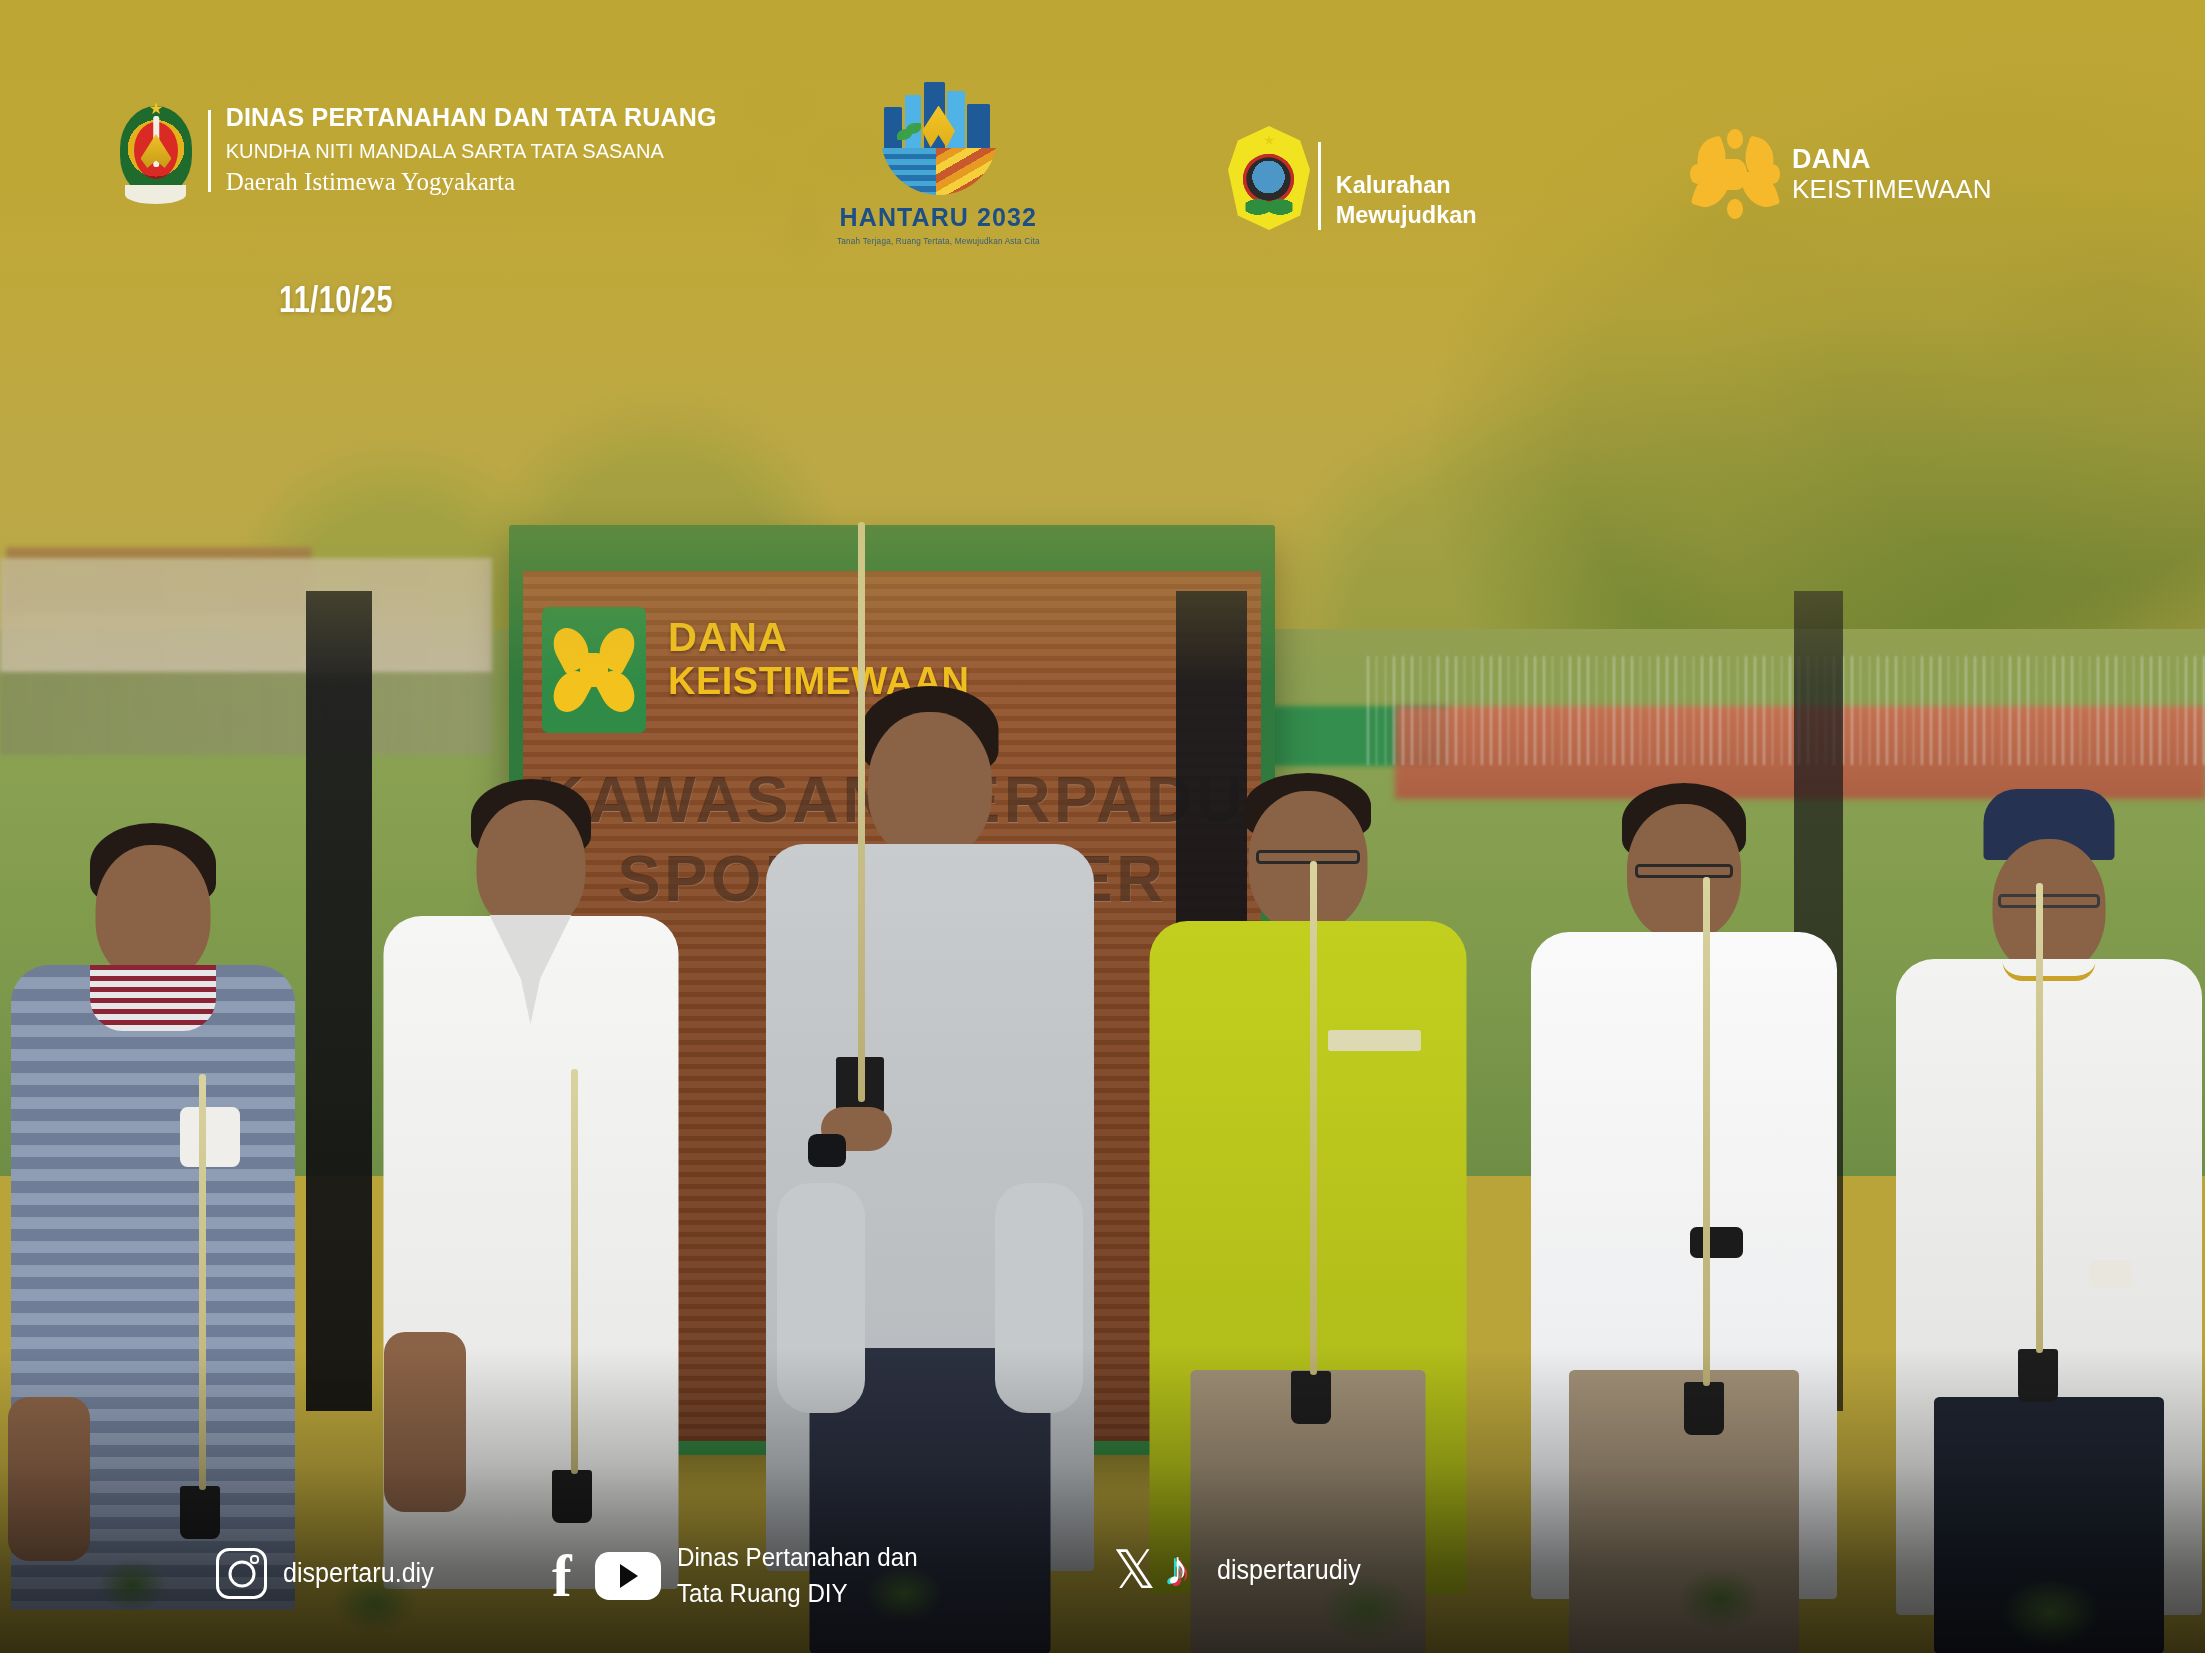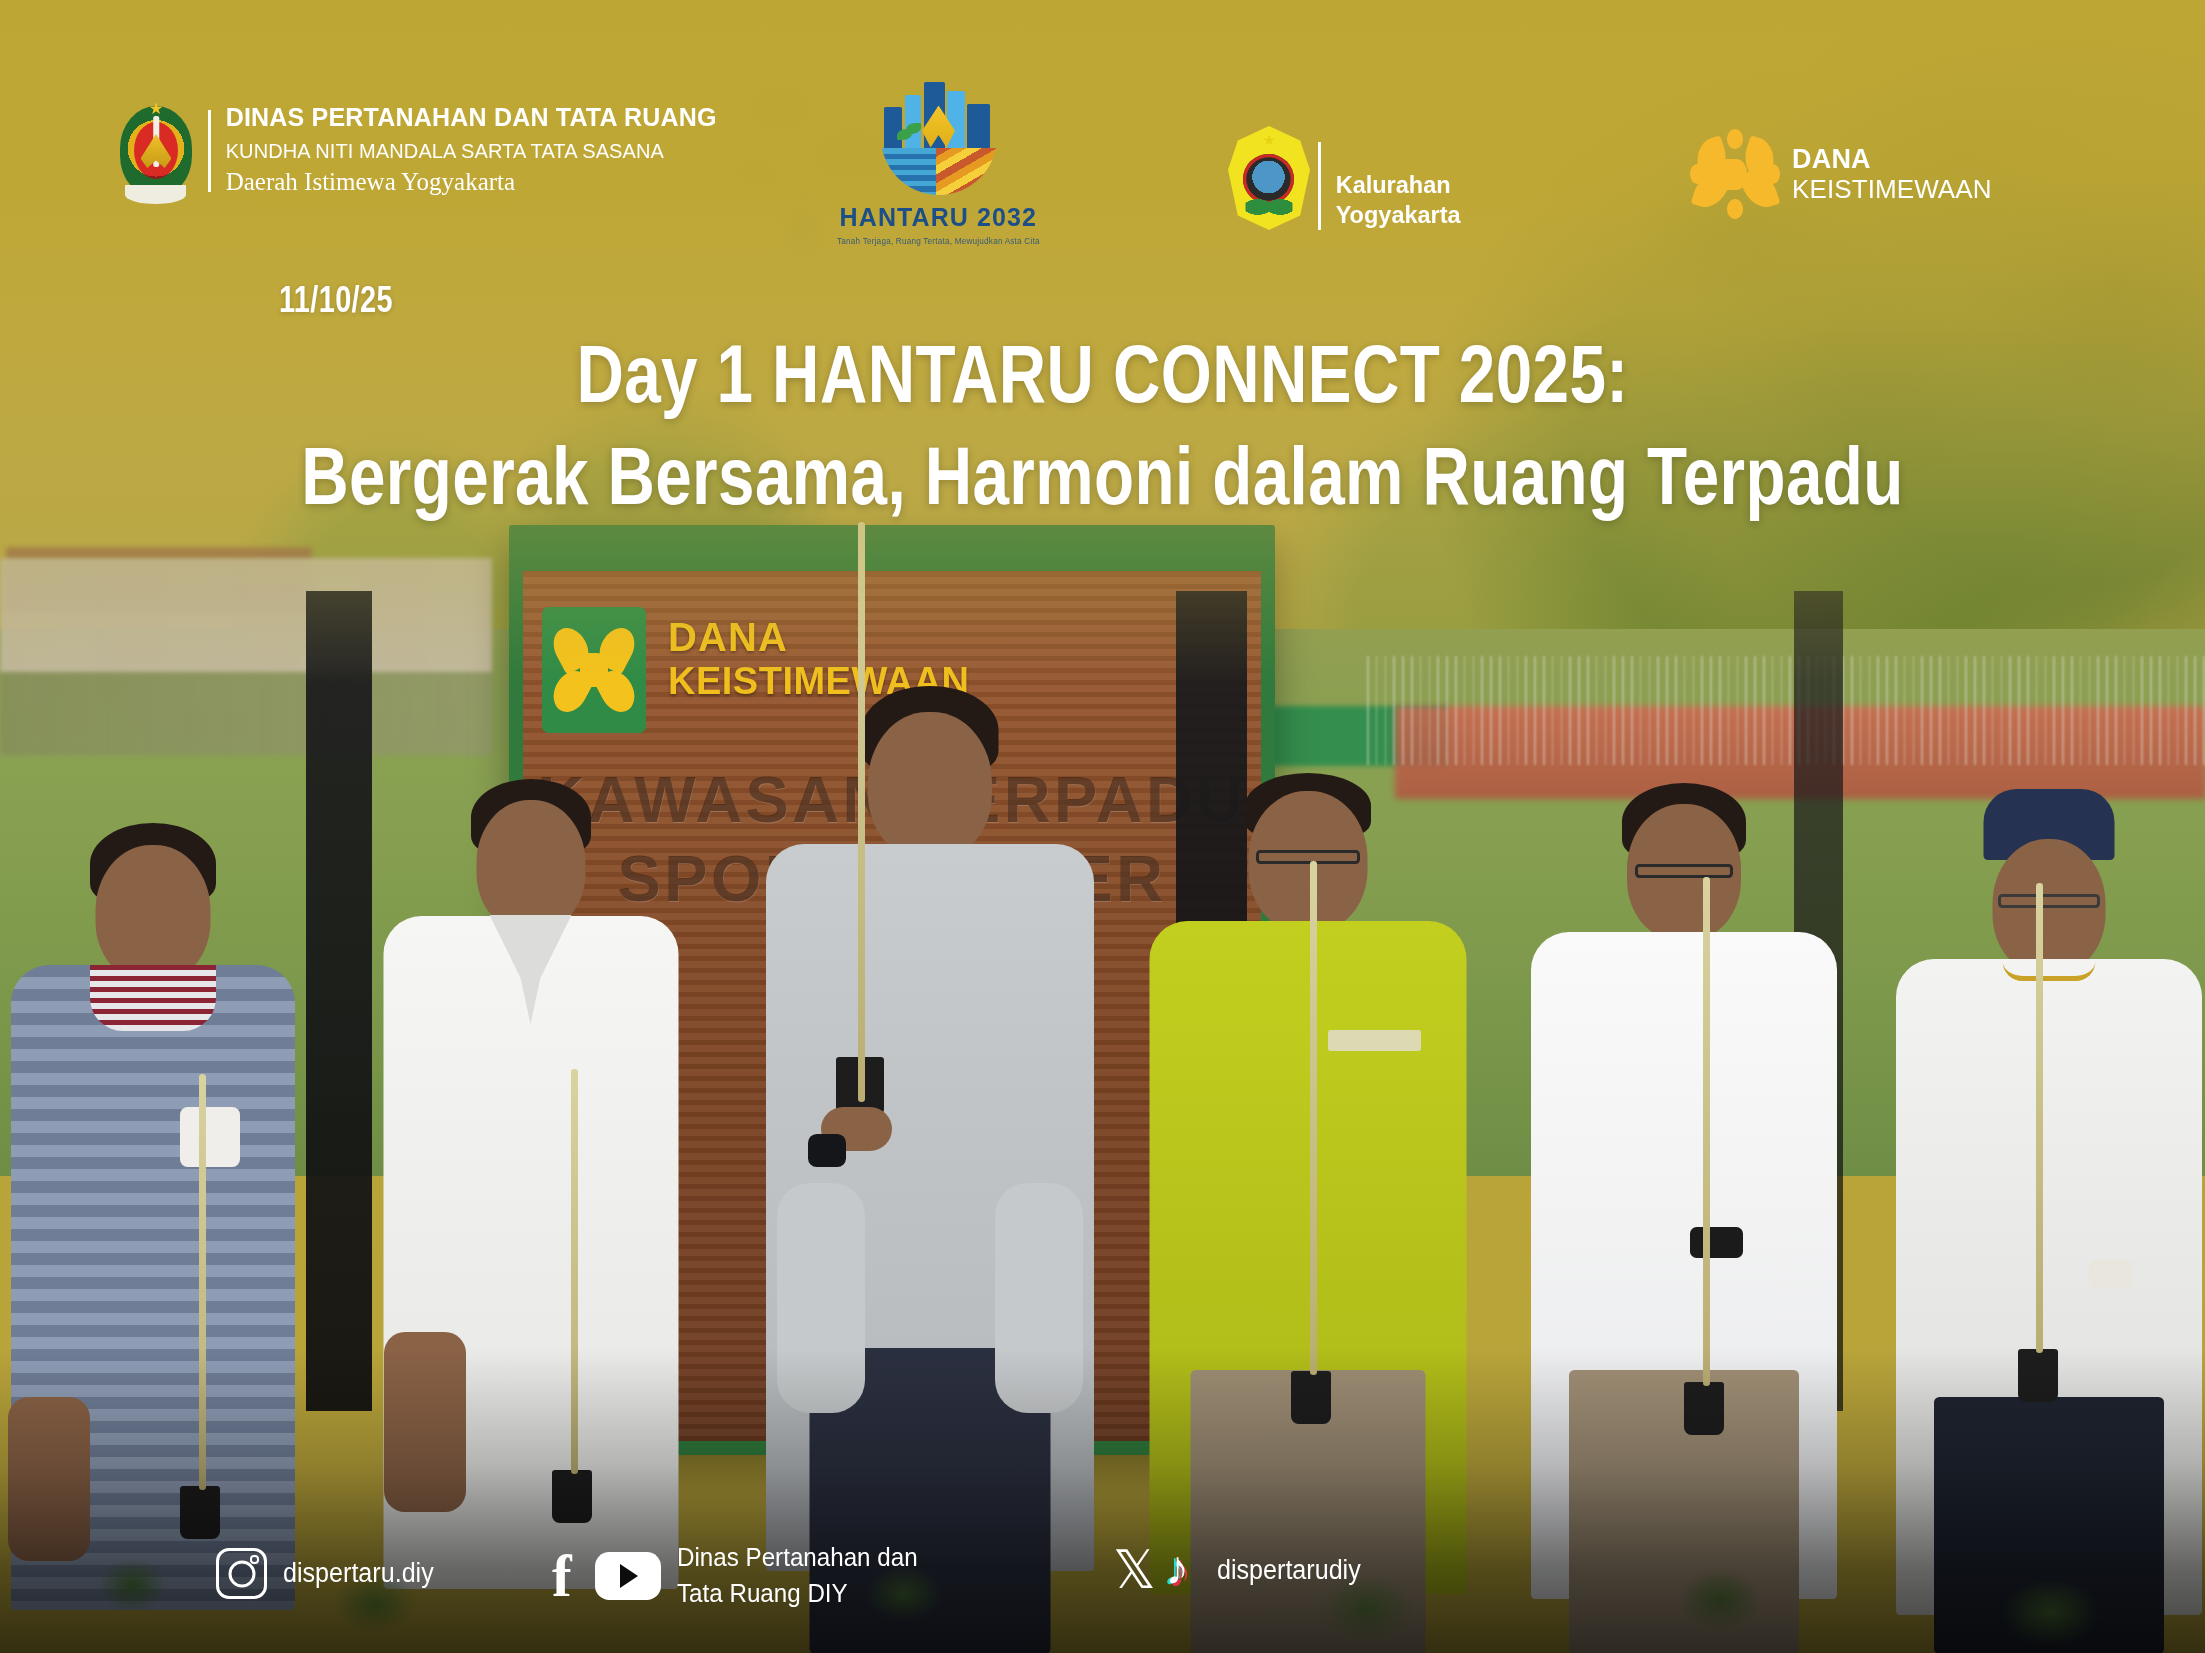--- a/index.html
+++ b/index.html
@@ -438,21 +438,21 @@
     <div class="hdr-block kalurahan">
       <div class="k-emblem">
         <span class="body"></span>
           <span class="oval"></span>
         <span class="leafpair"></span>
           <span class="star2">★</span>
       </div>
       <div class="rule" style="height:88px;"></div>
       <div class="k-text">
         <div>Kalurahan</div>
-        <div>Yogyakarta</div>
+        <div>Mewujudkan</div>
       </div>
     </div>
 
     <div class="hdr-block danakeis">
       <div class="dk-mark">
         <span class="pt big" style="left:5.5px;top:9.8px;transform:rotate(-18deg);"></span>
         <span class="pt big" style="right:5.5px;top:9.8px;transform:rotate(18deg) scaleX(-1);"></span>
         <span class="pt big" style="left:5.5px;bottom:9.8px;transform:rotate(-162deg);"></span>
         <span class="pt big" style="right:5.5px;bottom:9.8px;transform:rotate(162deg) scaleX(-1);"></span>
         <span class="pt dot" style="left:50%;margin-left:-7.7px;top:0;"></span>
@@ -462,24 +462,20 @@
         <span class="pt" style="left:50%;top:50%;width:25px;height:31px;margin:-15.3px 0 0 -12.6px;border-radius:4.4px 44% 44% 4.4px;"></span>
       </div>
       <div class="dk-text">
         <div>DANA</div>
         <div class="l2">KEISTIMEWAAN</div>
       </div>
     </div>
   </div>
 
   <div class="date">11/10/25</div>
-  <div class="title-wrap">
-    <div class="title-l1">Day 1 HANTARU CONNECT 2025:</div>
-    <div class="title-l2">Bergerak Bersama, Harmoni dalam Ruang Terpadu</div>
-  </div>
 
   <div class="footer">
 
     <div class="f-item" style="left:216px;top:36px;">
       <span class="ico ig">
         <span class="lens"></span>
           <span class="dot"></span>
       </span>
       <span class="f-label">dispertaru.diy</span>
     </div>

